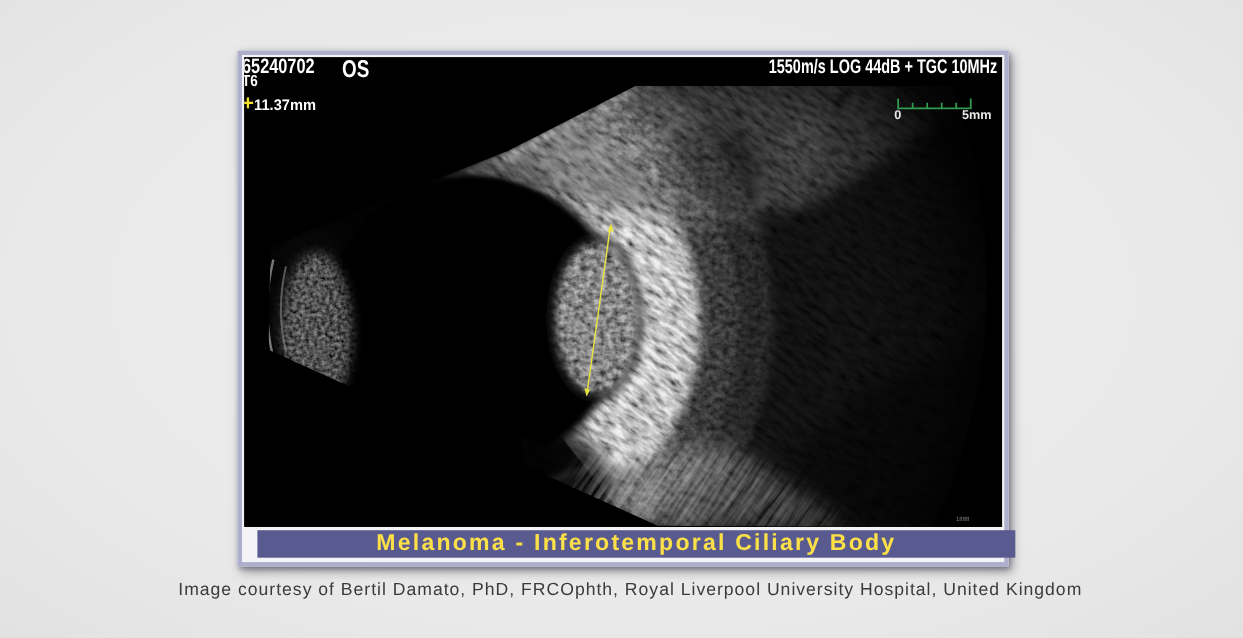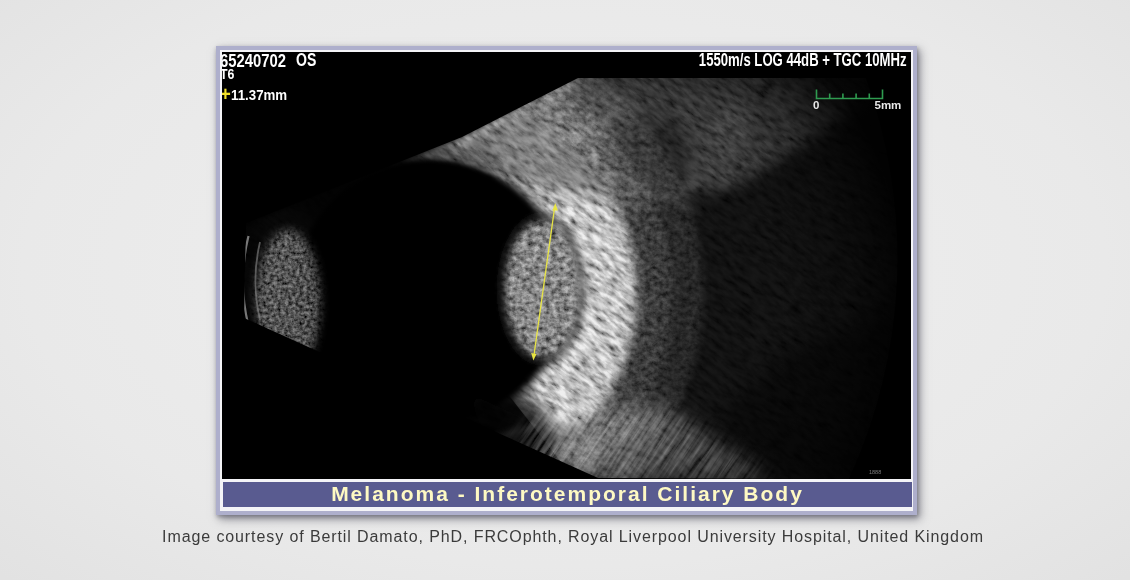--- a/index.html
+++ b/index.html
@@ -1,19 +1,19 @@
 <!DOCTYPE html>
 <html><head><meta charset="utf-8"><style>
 html,body{margin:0;padding:0}
 body{width:1130px;height:580px;background:#e9e9e9;font-family:"Liberation Sans",sans-serif;position:relative;overflow:hidden}
 .bgv{position:absolute;left:0;top:0;width:1130px;height:580px;background:radial-gradient(ellipse 900px 500px at 50% 46%, #efefef 0%, #e9e9e9 60%, #dfdfdf 100%)}
 .frame{position:absolute;left:216px;top:46px;width:693px;height:461px;border:4px solid #aeafcc;background:#f4f4f7;box-shadow:3px 4px 9px rgba(75,75,88,.6),1px 2px 4px rgba(80,80,95,.45)}
 .img{position:absolute;left:2px;top:2px;width:689px;height:427px;background:#000;overflow:hidden}
 .img svg{position:absolute;left:0;top:0;filter:blur(0.4px)}
-.cap{position:absolute;left:3px;top:432px;width:689px;height:25px;background:#595b90;color:#fef9c3;font-weight:bold;font-size:21px;text-align:center;line-height:23.5px;letter-spacing:2px}
+.cap{position:absolute;left:14px;top:432px;width:689px;height:25px;background:#595b90;color:#fde047;font-weight:bold;font-size:21px;text-align:center;line-height:23.5px;letter-spacing:2px}
 .credit{position:absolute;top:528px;left:8px;width:1130px;text-align:center;font-size:16px;color:#3b3b3b;letter-spacing:0.9px}
 .ot{position:absolute;color:#fff;font-weight:bold;white-space:pre;transform-origin:0 0}
 .sx{display:inline-block;transform:scaleX(0.78);transform-origin:0 50%}
 </style></head><body>
 <div class="bgv"></div>
 <div class="frame">
   <div class="img">
     <svg width="689" height="427" viewBox="0 0 689 427">
       <defs>
         <clipPath id="fan">
@@ -174,21 +174,21 @@
       <text x="591" y="56.5" fill="#e8e8e8" font-size="11.5" font-weight="bold" font-family="Liberation Sans">0</text>
       <text x="652.5" y="56.5" fill="#e8e8e8" font-size="11.5" font-weight="bold" font-family="Liberation Sans">5mm</text>
       <g>
         <line x1="332.5" y1="156.5" x2="312" y2="303" stroke="#e8e443" stroke-width="1.3"></line>
         <path d="M 333.3,151 L 330.4,158.5 L 335.9,158.5 Z" fill="#e8e443"></path>
         <path d="M 311.3,308.5 L 309.2,301 L 314.6,302 Z" fill="#e8e443"></path>
       </g>
       <text x="647" y="421.5" fill="#9a9a9a" font-size="5.5" opacity="0.8" font-family="Liberation Sans">1888</text>
     </svg>
     <div class="ot" style="left:-2px;top:-2px;font-size:19px"><span class="sx">65240702</span></div>
-    <div class="ot" style="left:74px;top:-2px;font-size:18px"><span class="sx">OS</span></div>
+    <div class="ot" style="left:89px;top:-2px;font-size:22px"><span class="sx">OS</span></div>
     <div class="ot" style="left:-2px;top:14px;font-size:14.5px"><span class="sx" style="transform:scaleX(0.85)">T6</span></div>
     <div class="ot" style="left:-2px;top:31px;font-size:19.5px;color:#f0e02a"><span class="sx" style="transform:scaleX(0.95)">+</span></div>
     <div class="ot" style="left:9px;top:34.5px;font-size:14px"><span class="sx" style="transform:scaleX(0.95)">11.37mm</span></div>
     <div class="ot" style="right:4px;top:-2px;font-size:18px;text-align:center"><span class="sx" style="transform:scaleX(0.73);transform-origin:100% 50%">1550m/s LOG 44dB + TGC 10MHz</span></div>
   </div>
   <div class="cap">Melanoma - Inferotemporal Ciliary Body</div>
 </div>
 <div class="credit">Image courtesy of Bertil Damato, PhD, FRCOphth, Royal Liverpool University Hospital, United Kingdom</div>
 
 </body></html>

